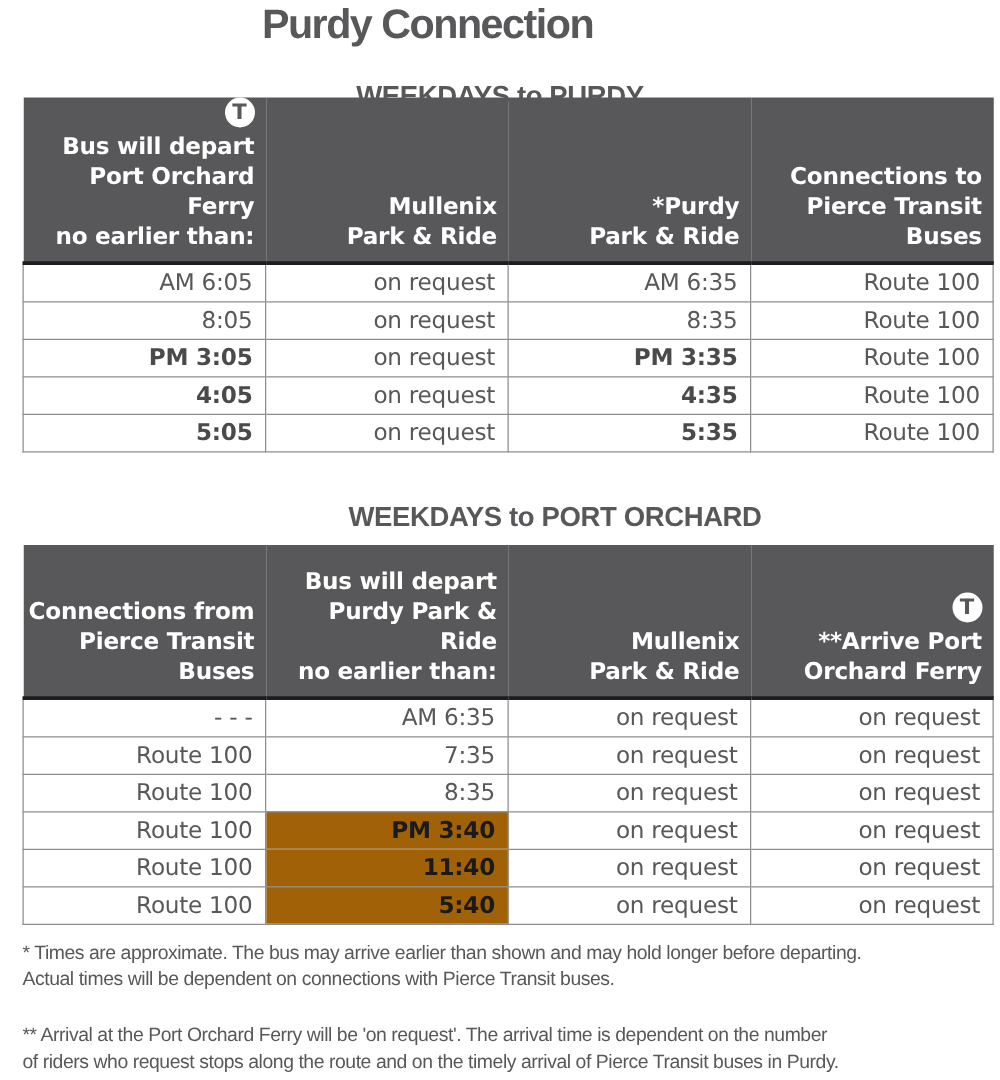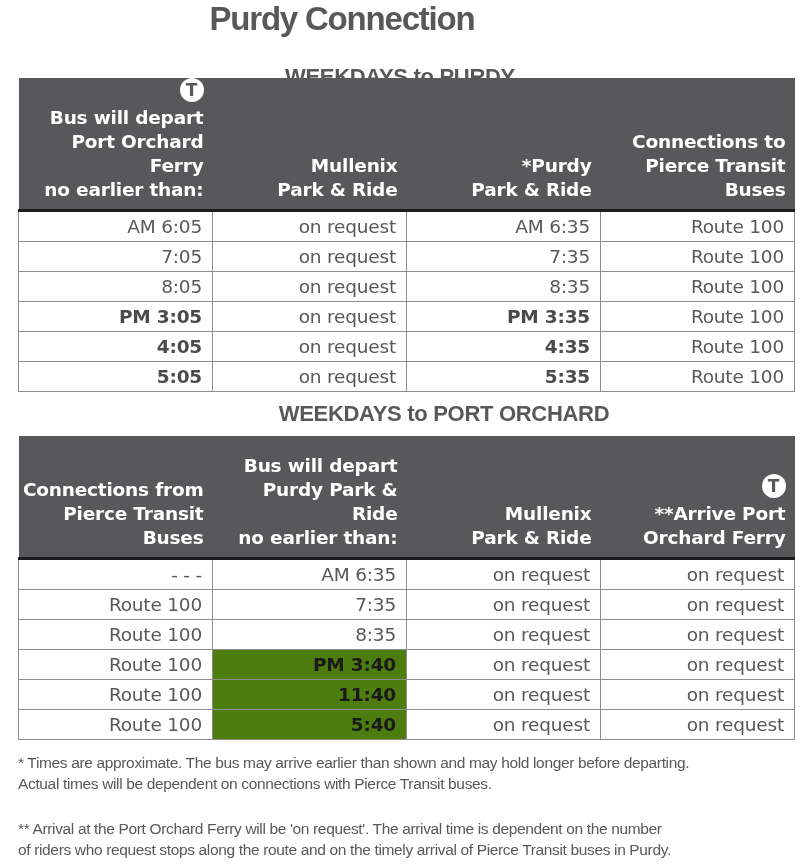--- a/index.html
+++ b/index.html
@@ -6,21 +6,21 @@
   body { width: 800px; height: 864px; position: relative; overflow: hidden; font-family: "DejaVu Sans", "Liberation Sans", sans-serif; color: #555557; }
   .title { position: absolute; left: 0; width: 684px; text-align: center; top: 0; font-size: 33px; font-weight: bold; color: #58585a; letter-spacing: -1.2px; font-family: "Liberation Sans", sans-serif; }
   .subtitle { position: absolute; left: 0; width: 800px; text-align: center; font-size: 22px; font-weight: bold; color: #58585a; letter-spacing: -0.3px; font-family: "Liberation Sans", sans-serif; }
   table.sched { position: absolute; left: 18px; width: 777px; border-collapse: collapse; table-layout: fixed; }
   table.sched col.c { width: 194px; }
   table.sched th { background: #58585a; color: #ffffff; font-weight: bold; font-size: 18.5px; line-height: 24px; text-align: right; vertical-align: bottom; padding: 0 9px 7px 4px; font-family: "DejaVu Sans", sans-serif; letter-spacing: -0.2px; }
   table.sched thead tr { height: 122px; }
   table.sched tbody tr:first-child td { border-top: 3px solid #1c1c1e; }
   table.sched td { border: 1.5px solid #8e8e90; height: 29px; padding: 0 10px 0 4px; text-align: right; font-size: 18.5px; color: #58585a; background: #ffffff; font-family: "DejaVu Sans", sans-serif; letter-spacing: -0.2px; white-space: nowrap; }
   table.sched td.b { font-weight: bold; color: #4a4a4c; margin-top: 31px; }
-  table.sched td.hl { background: #4d7c0f; color: #1a1a1a; }
+  table.sched td.hl { background: #a16207; color: #1a1a1a; }
   .t-icon { display: inline-block; width: 24px; height: 24px; border-radius: 50%; background: #ffffff; color: #58585a; font-weight: bold; font-size: 17px; line-height: 24px; text-align: center; margin-bottom: 4px; }
   .note { position: absolute; left: 18px; width: 790px; font-size: 15.5px; line-height: 21px; color: #58585a; font-family: "Liberation Sans", sans-serif; letter-spacing: -0.35px; }
 </style>
 </head>
 <body>
 
 <div class="title">Purdy Connection</div>
 <div class="subtitle" style="top:42px;margin-top:22px;">WEEKDAYS to PURDY</div>
 
 <table class="sched" style="top:78px;">
@@ -51,26 +51,20 @@
         <span>Pierce Transit</span><br>
         <span>Buses</span>
       </th>
     </tr>
   </thead>
   <tbody>
     <tr>
       <td>AM 6:05</td>
       <td>on request</td>
       <td>AM 6:35</td>
-      <td>Route 100</td>
-    </tr>
-    <tr>
-      <td>7:05</td>
-      <td>on request</td>
-      <td>7:35</td>
       <td>Route 100</td>
     </tr>
     <tr>
       <td>8:05</td>
       <td>on request</td>
       <td>8:35</td>
       <td>Route 100</td>
     </tr>
     <tr>
       <td class="b">PM 3:05</td>

